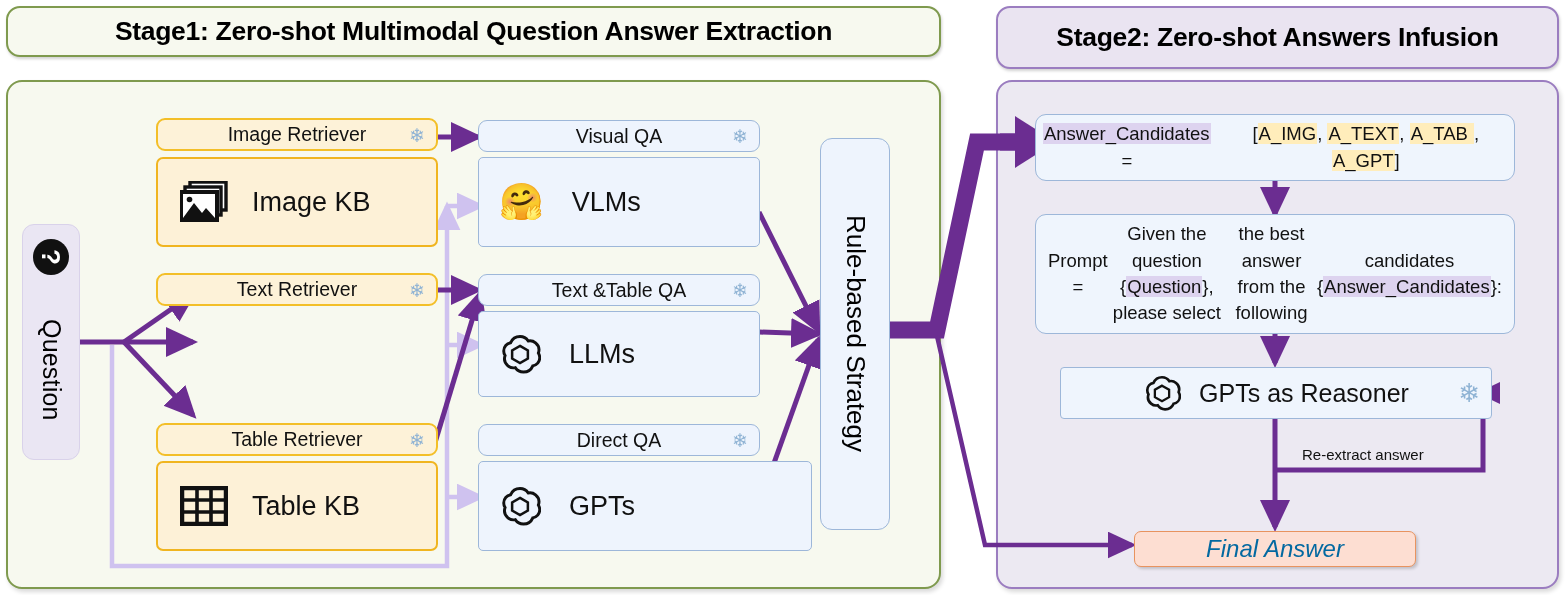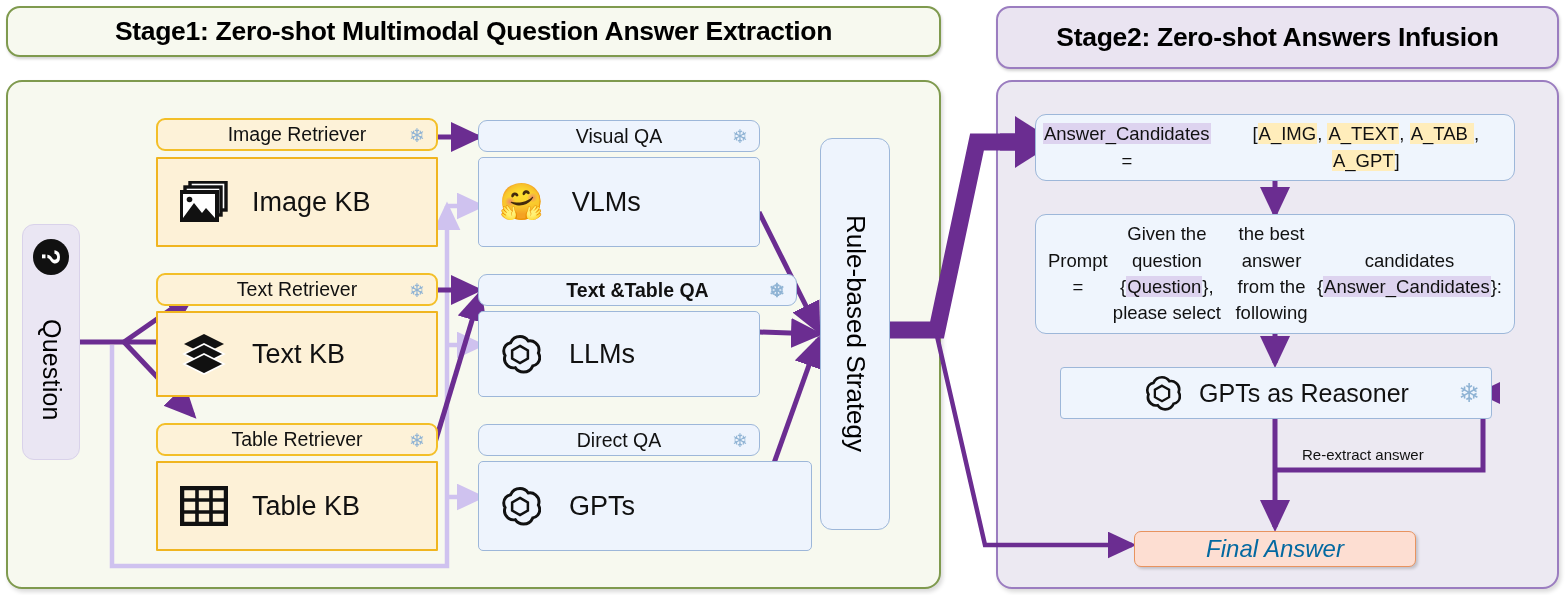--- a/index.html
+++ b/index.html
@@ -56,21 +56,21 @@
   }
 
   
   .kb-head {
     position:absolute; background:#fdf2d8; border:2.5px solid #f3bf28;
     border-radius:9px; display:flex; align-items:center; justify-content:center;
     font-size:19.5px; color:#111;
   }
   .kb-body {
     position:absolute; background:#fdf1d7; border:2.5px solid #f0b520;
-    border-radius:1px; display:flex; align-items:center; padding-left:22px;
+    border-radius:7px; display:flex; align-items:center; padding-left:22px;
     gap:24px; font-size:27px; color:#111;
   }
   .qa-head {
     position:absolute; background:#eef4fd; border:1.8px solid #9db7d9;
     border-radius:9px; display:flex; align-items:center; justify-content:center;
     font-size:19.5px; color:#111;
   }
   .qa-body {
     position:absolute; background:#eef4fd; border:1.8px solid #9db7d9;
     border-radius:5px; display:flex; align-items:center; padding-left:20px;
@@ -213,30 +213,20 @@
         <path d="M3,37 L14,22 L22,32 L26,27 L35,37 Z" fill="#111"></path>
       </svg>
     </span>
     <span>Image KB</span>
   </div>
 
   <div class="kb-head" style="left:156px; top:273px; width:282px; height:33px;">
     <span>Text Retriever</span>
     <span class="snow">❄</span>
   </div>
-  <div class="kb-body" style="left:156px; top:311px; width:282px; height:86px;">
-    <span class="ic">
-      <svg width="48" height="44" viewBox="0 0 48 44">
-        <path d="M4,12 L24,2 L44,12 L24,22 Z" fill="#111"></path>
-        <path d="M4,22 L24,12 L44,22 L24,32 Z" fill="#111" stroke="#fff" stroke-width="1.6"></path>
-        <path d="M4,32 L24,22 L44,32 L24,42 Z" fill="#111" stroke="#fff" stroke-width="1.6"></path>
-      </svg>
-    </span>
-    <span>Text KB</span>
-  </div>
 
   <div class="kb-head" style="left:156px; top:423px; width:282px; height:33px;">
     <span>Table Retriever</span>
     <span class="snow">❄</span>
   </div>
   <div class="kb-body" style="left:156px; top:461px; width:282px; height:90px;">
     <span class="ic">
       <svg width="48" height="40" viewBox="0 0 48 40">
         <rect x="2" y="2" width="44" height="36" fill="none" stroke="#111" stroke-width="4.5"></rect>
         <line x1="2" y1="14" x2="46" y2="14" stroke="#111" stroke-width="3.6"></line>
@@ -250,21 +240,21 @@
 
   <div class="qa-head" style="left:478px; top:120px; width:282px; height:32px;">
     <span>Visual QA</span>
     <span class="snow">❄</span>
   </div>
   <div class="qa-body" style="left:478px; top:157px; width:282px; height:90px;">
     <span class="ic" style="font-size:36px;">🤗</span>
     <span>VLMs</span>
   </div>
 
-  <div class="qa-head" style="left:478px; top:274px; width:319px; height:32px;font-weight:bold;">
+  <div class="qa-head" style="left:478px; top:274px; width:282px; height:32px;">
     <span>Text &amp;Table QA</span>
     <span class="snow">❄</span>
   </div>
   <div class="qa-body" style="left:478px; top:311px; width:282px; height:86px;">
     <span class="ic">
       <svg width="42" height="42" viewBox="0 0 40 40">
         <path d="M20 3.4c-4 0-7.4 2.4-8.9 5.9-3.7.6-6.6 3.8-6.6 7.8 0 1.6.5 3.1 1.3 4.4-1.2 3.4-.2 7.3 2.7 9.7 2 1.7 4.6 2.3 7 1.8 1.7 2.6 4.6 4.2 7.8 4.2 4 0 7.4-2.4 8.9-5.9 3.7-.6 6.6-3.8 6.6-7.8 0-1.6-.5-3.1-1.3-4.4 1.2-3.4.2-7.3-2.7-9.7-2-1.7-4.6-2.3-7-1.8C26.1 5 23.2 3.4 20 3.4z" fill="none" stroke="#111" stroke-width="2.8"></path>
         <path d="M20 12.3 L27.5 16.6 L27.5 24.4 L20 28.7 L12.5 24.4 L12.5 16.6 Z" fill="none" stroke="#111" stroke-width="2.4"></path>
       </svg>
     </span>

